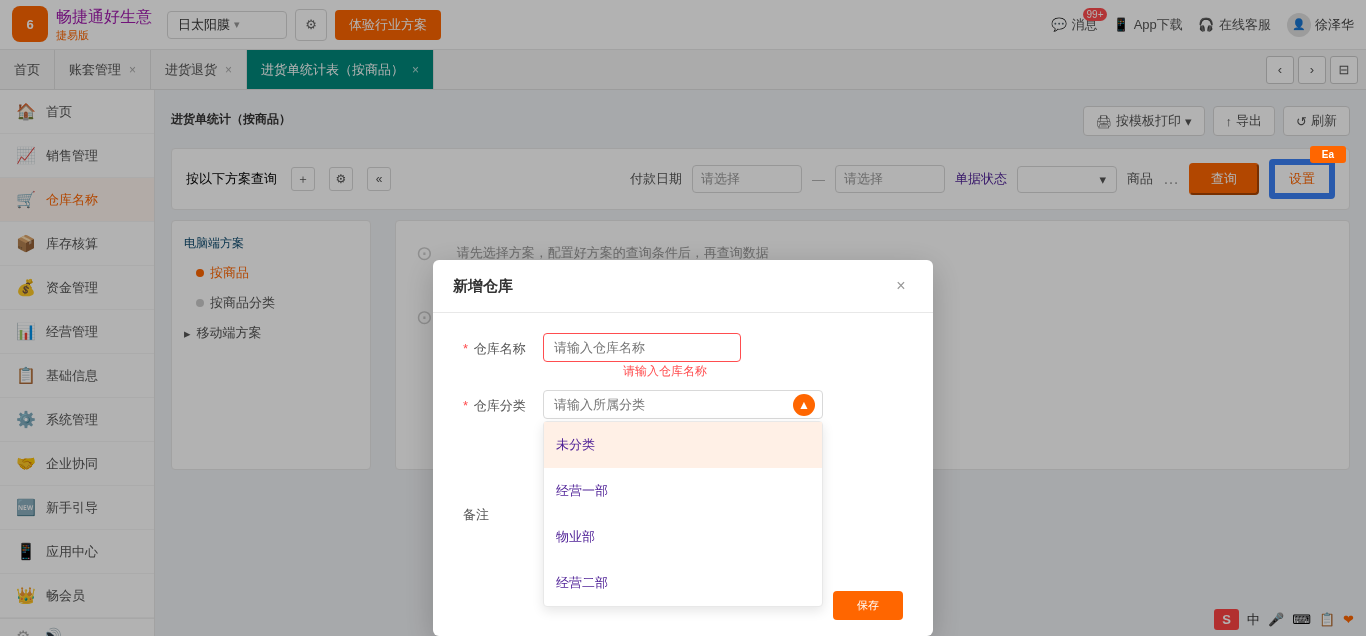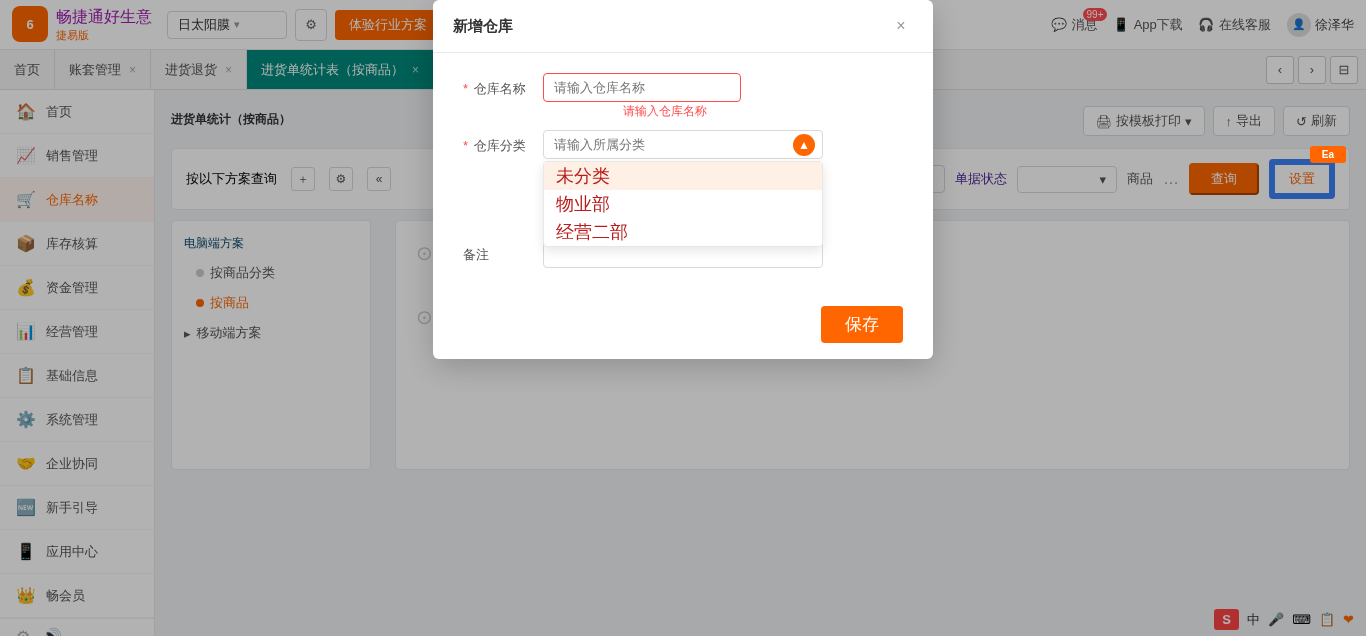--- a/index.html
+++ b/index.html
@@ -248,21 +248,21 @@
     .panel-item.active { color: #ff6600; }
 
     
     .overlay {
       position: fixed;
       top: 0; left: 0;
       width: 100%; height: 100%;
       background: rgba(0,0,0,0.3);
       z-index: 100;
       display: flex;
-      align-items: flex-start;
+      align-items: flex-end;
       justify-content: center;
     }
 
     
     .modal {
       background: white;
       border-radius: 6px;
       width: 500px;
       box-shadow: 0 8px 32px rgba(0,0,0,0.2);
       z-index: 101;
@@ -352,41 +352,42 @@
       top: calc(100% + 2px);
       left: 0;
       right: 0;
       background: white;
       border: 1px solid #e8e8e8;
       border-radius: 4px;
       box-shadow: 0 4px 12px rgba(0,0,0,0.1);
       z-index: 200;
     }
     .dropdown-item {
-      padding: 2px 12px;
-      cursor: pointer;
-      color: #b91c1c;
-      font-size: 18px;
+      padding: 14px 12px;
+      cursor: pointer;
+      color: #4c1d95;
+      font-size: 13px;
     }
     .dropdown-item.selected { background: #fff0e6; }
 
     .modal-footer {
       display: flex;
       justify-content: flex-end;
       padding: 10px 30px 16px;
       gap: 10px;
     }
     .btn-save {
       background: #ff6600;
       color: white;
       border: none;
       padding: 7px 24px;
       border-radius: 4px;
       cursor: pointer;
-      font-size: 17px;
+      font-size: 11px;
+      margin-top: 25px;
     }
 
     .content-body {
       display: flex;
       gap: 12px;
     }
 
     
     .tips-area {
       display: flex;
@@ -608,27 +609,27 @@
         <button class="btn-secondary">设置</button>
       </div>
     </div>
 
     <div class="content-body">
 
       <div class="left-panel">
         <div class="panel-section">
           <span style="color:#0c4a6e;font-size:12px;">电脑端方案</span>
         </div>
+        <div class="panel-item active" style="padding-left:24px;">
+          <span style="width:8px;height:8px;border-radius:50%;background:#ff6600;display:inline-block;flex-shrink:0;"></span>
+          <span>按商品</span>
+        </div>
         <div class="panel-item" style="padding-left:24px;">
           <span style="width:8px;height:8px;border-radius:50%;background:#ccc;display:inline-block;flex-shrink:0;"></span>
           <span>按商品分类</span>
-        </div>
-        <div class="panel-item active" style="padding-left:24px;">
-          <span style="width:8px;height:8px;border-radius:50%;background:#ff6600;display:inline-block;flex-shrink:0;"></span>
-          <span>按商品</span>
         </div>
         <div class="panel-item">
           <span>▸</span>
           <span>移动端方案</span>
         </div>
       </div>
 
       <div style="flex:1;background:#fff;border:1px solid #e8e8e8;border-radius:4px;min-height:250px;">
         <div class="tips-area">
           <span style="font-size:20px;color:#ccc;">⊙</span>
@@ -666,20 +667,21 @@
       <div class="form-row">
         <div class="form-label">
           <span class="required">*</span>
           <span>仓库分类</span>
         </div>
         <div class="dropdown-wrap" style="max-width:280px;">
           <input class="dropdown-input" type="text" placeholder="请输入所属分类" style="">
           <div class="dropdown-arrow">▲</div>
           <div class="dropdown-list">
             <div class="dropdown-item selected">未分类</div>
+            <div class="dropdown-item">经营一部</div>
             <div class="dropdown-item">物业部</div>
             <div class="dropdown-item">经营二部</div>
           </div>
         </div>
       </div>
 
       <div class="form-row" style="margin-top:80px;">
         <div class="form-label">
           <span>备注</span>
         </div>

